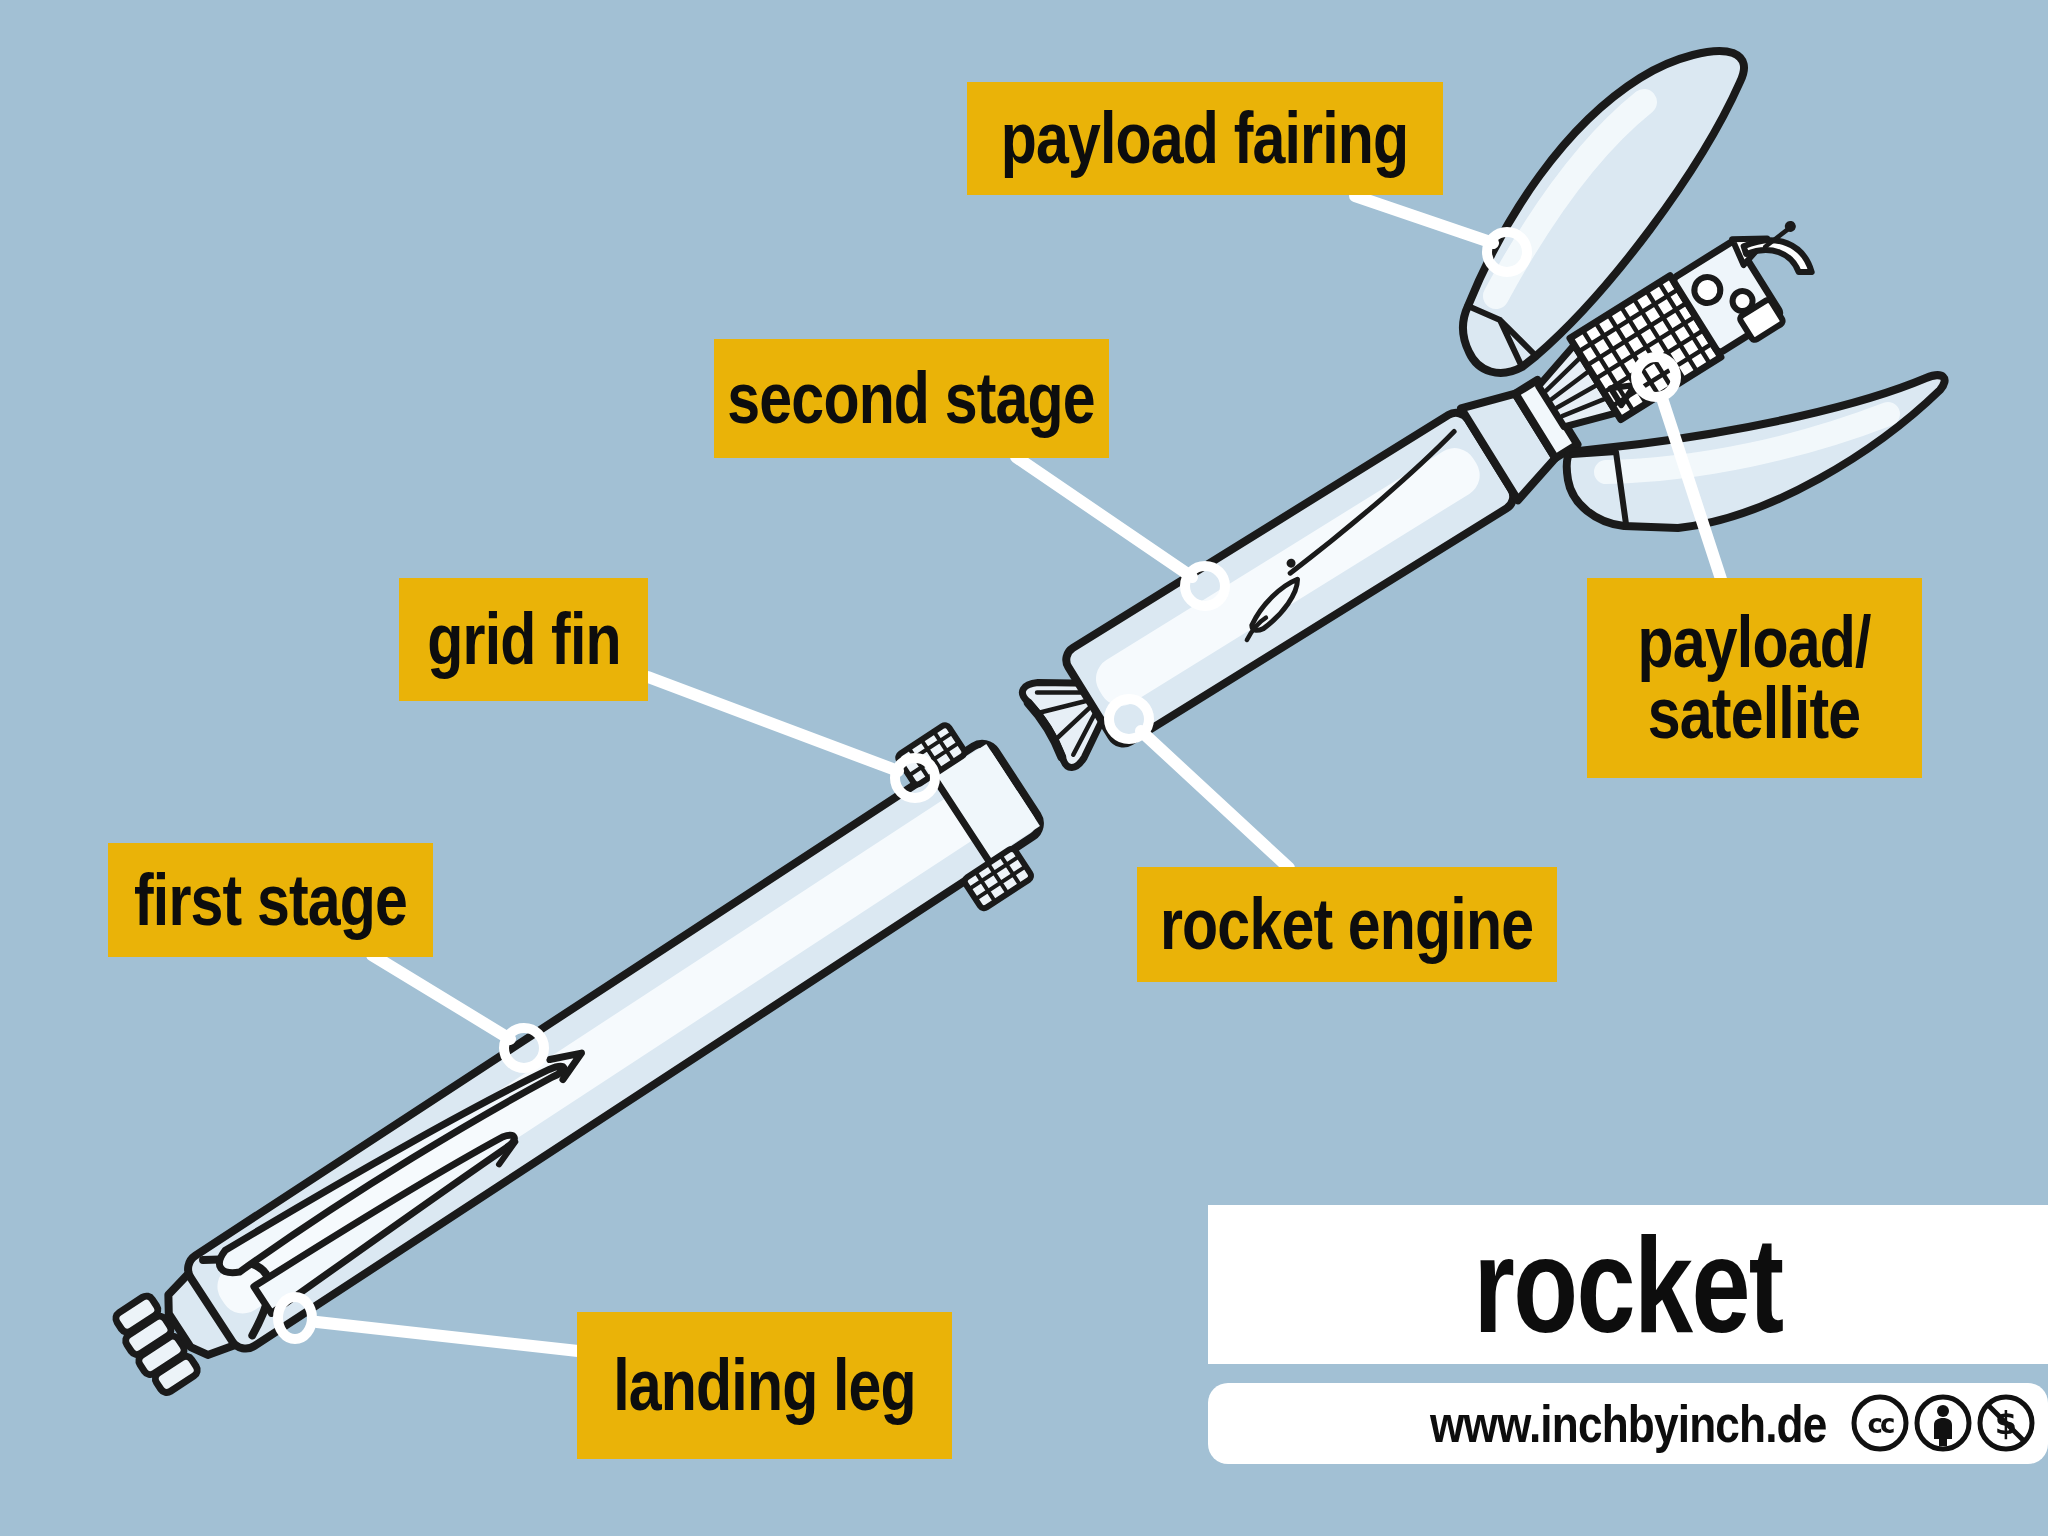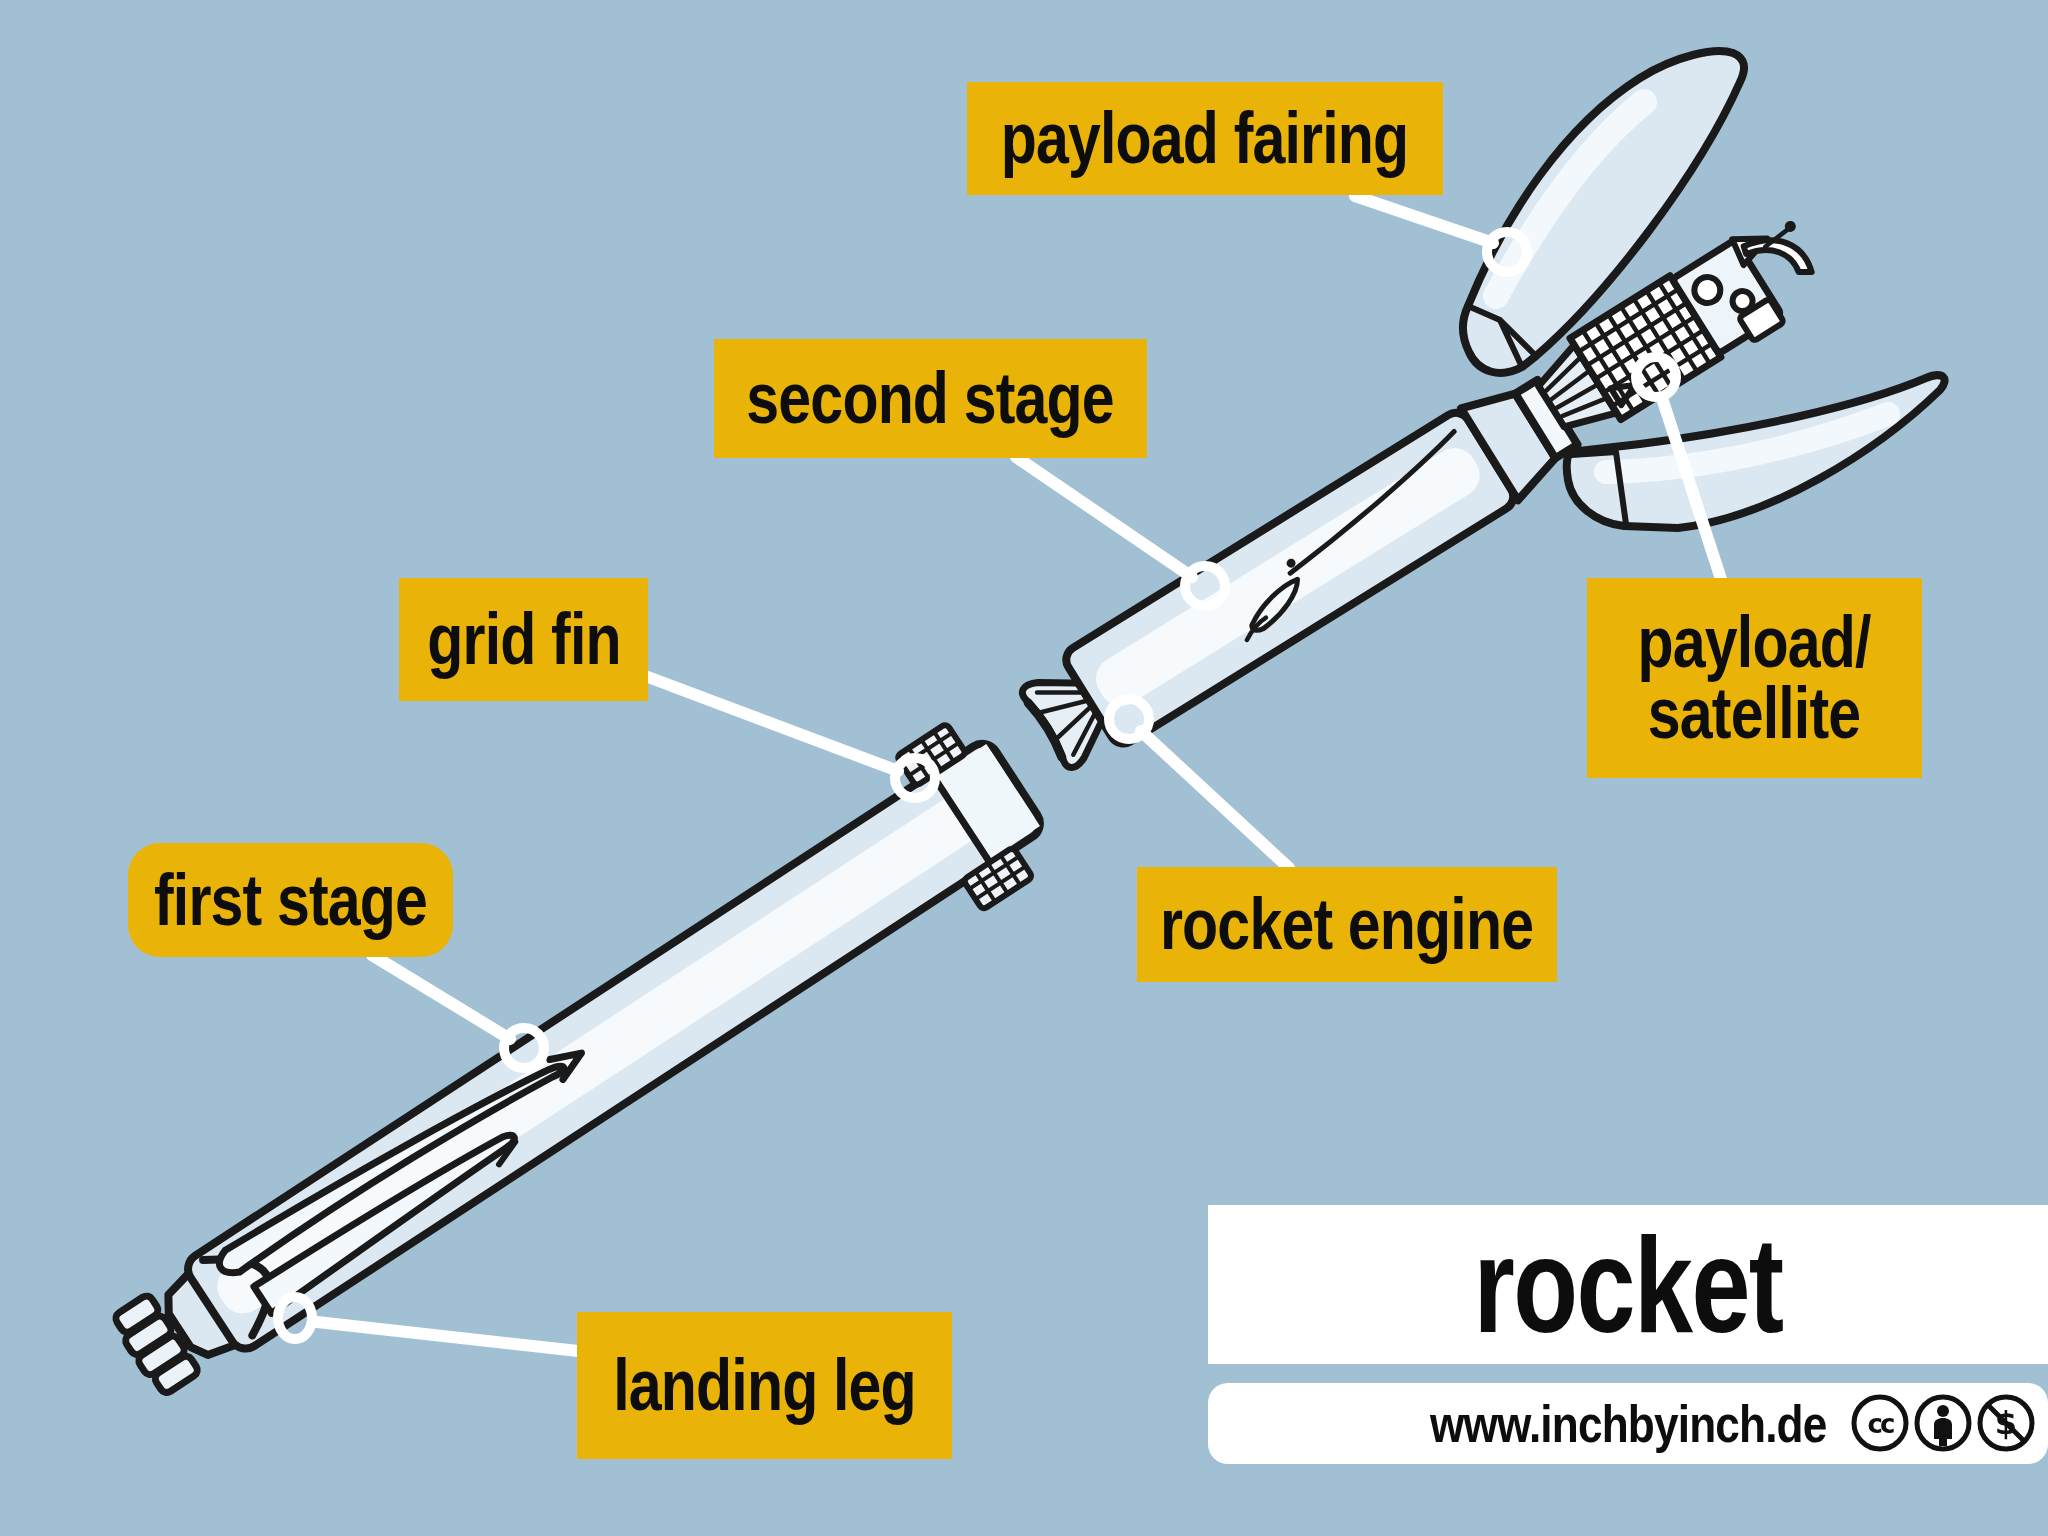--- a/index.html
+++ b/index.html
@@ -21,23 +21,23 @@
   .label .txt{
     font-weight:bold;
     font-size:72px;
     letter-spacing:-1px;
     transform:scaleX(0.82);
     white-space:nowrap;
     line-height:0.98;
     text-align:center;
   }
   #lbl-payload-fairing {left:967px; top:82px;  width:476px; height:113px;}
-  #lbl-second-stage    {left:714px; top:339px; width:433px; height:119px;}
+  #lbl-second-stage    {left:714px; top:339px; width:395px; height:119px;}
   #lbl-grid-fin        {left:399px; top:578px; width:249px; height:123px;}
-  #lbl-first-stage     {left:128px; top:843px; width:325px; height:114px;border-radius:32px;}
+  #lbl-first-stage     {left:108px; top:843px; width:325px; height:114px;}
   #lbl-rocket-engine   {left:1137px;top:867px; width:420px; height:115px;}
   #lbl-payload-sat     {left:1587px;top:578px; width:335px; height:200px;}
   #lbl-landing-leg     {left:577px; top:1312px;width:375px; height:147px;}
   
   .footer-title{
     position:absolute;left:1208px;top:1205px;width:840px;height:159px;
     background:#ffffff;display:flex;align-items:center;justify-content:center;
   }
   .footer-title .txt{
     font-weight:bold;font-size:136px;letter-spacing:-2px;

